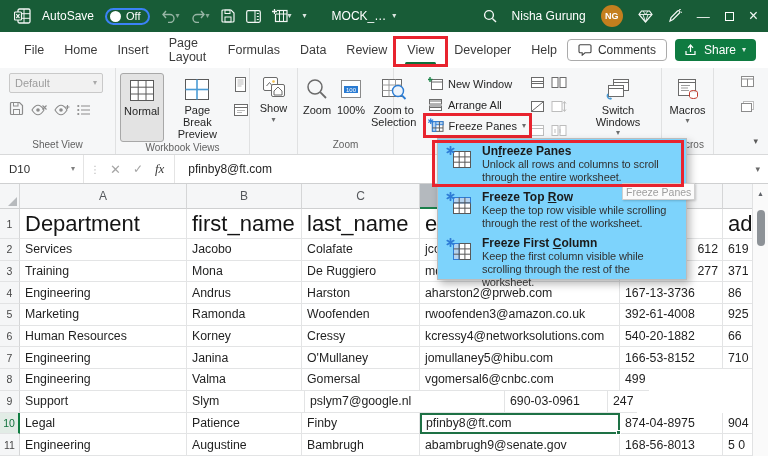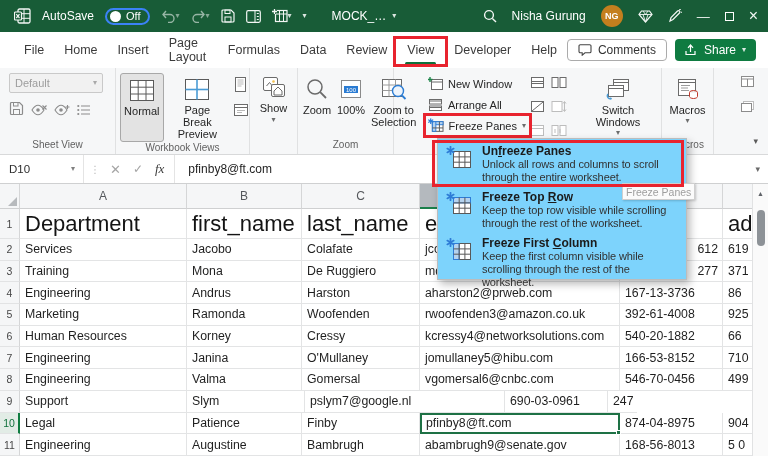--- a/index.html
+++ b/index.html
@@ -688,23 +688,20 @@
           </div>
           <div class="cell cb">
             <span>Valma</span>
           </div>
           <div class="cell cc">
             <span>Gomersal</span>
           </div>
           <div class="cell cd">
             <span>vgomersal6@cnbc.com</span>
           </div>
-          <div class="cell ce">
-            <span>546-70-0456</span>
-          </div>
           <div class="cell cf">
             <span>499</span>
           </div>
         </div>
         <div class="srow">
           <div class="rh">9</div>
           <div class="cell ca">
             <span>Support</span>
           </div>
           <div class="cell cc">

